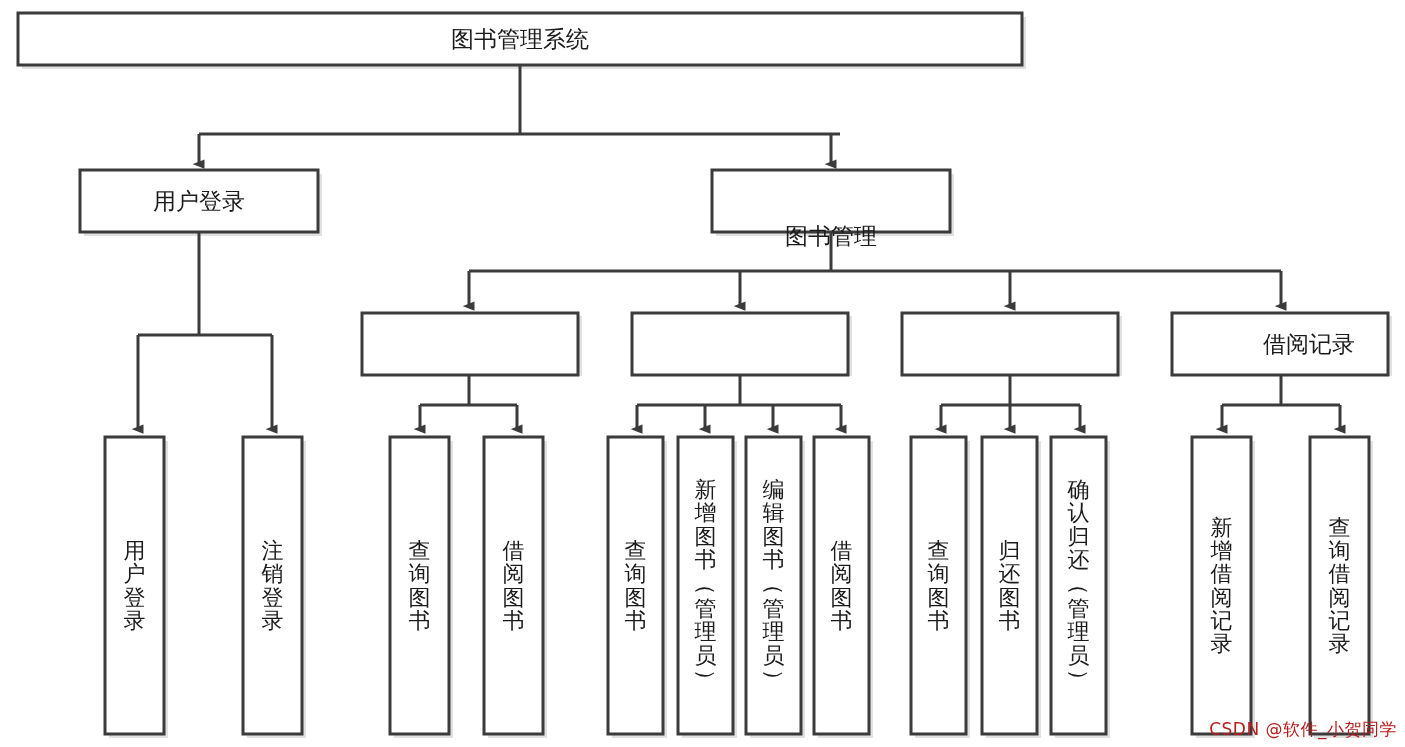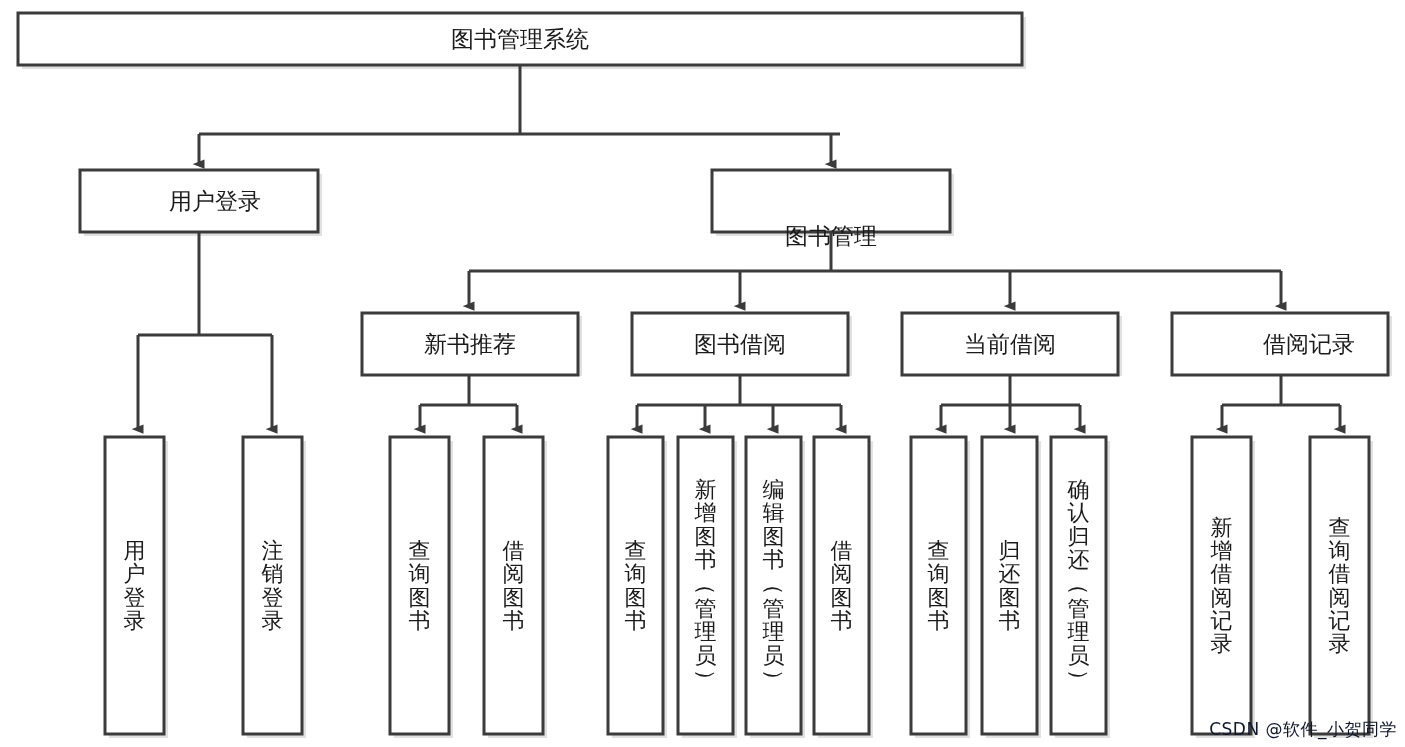--- a/index.html
+++ b/index.html
@@ -24,21 +24,21 @@
   }
   .vlabel span{display:block;}
   .hlabel{
     position:absolute;display:flex;align-items:center;justify-content:center;
     font-size:23px;color:#1b1b1b;
     font-family:"DejaVu Sans","Liberation Sans",sans-serif;
     pointer-events:none;white-space:nowrap;
   }
   #watermark{
     position:absolute;right:8px;bottom:6px;
-    font-size:17px;color:#0f172a;letter-spacing:.5px;
+    font-size:17px;color:#b91c1c;letter-spacing:.5px;
     font-family:"DejaVu Sans","Liberation Sans",sans-serif;
     user-select:none;pointer-events:none;
   }
 </style>
 </head>
 <body>
 
 <div id="diagram-root">
 
   <svg id="tree" viewBox="0 0 1405 747">
@@ -139,26 +139,23 @@
     <rect class="node-box" x="911" y="437" width="55" height="297"></rect>
     <rect class="node-box" x="982" y="437" width="55" height="297"></rect>
     <rect class="node-box" x="1051" y="437" width="55" height="297"></rect>
 
     <rect class="node-box" x="1192" y="437" width="59" height="297"></rect>
     <rect class="node-box" x="1310" y="437" width="59" height="297"></rect>
   </svg>
 
   <div class="hlabel" style="left:18px;top:13px;width:1004px;height:52px;border-radius:14px;">图书管理系统</div>
 
-  <div class="hlabel" style="left:96px;top:170px;width:238px;height:62px;">用户登录</div>
+  <div class="hlabel" style="left:80px;top:170px;width:238px;height:62px;">用户登录</div>
   <div class="hlabel" style="left:712px;top:170px;width:238px;height:62px;margin-top:35px;">图书管理</div>
 
-  <div class="hlabel" style="left:362px;top:313px;width:216px;height:62px;">新书推荐</div>
-  <div class="hlabel" style="left:632px;top:313px;width:216px;height:62px;">图书借阅</div>
-  <div class="hlabel" style="left:902px;top:313px;width:216px;height:62px;">当前借阅</div>
   <div class="hlabel" style="left:1172px;top:313px;width:216px;height:62px;padding-left:29px;">借阅记录</div>
 
   <div class="vlabel" style="left:105px;top:437px;width:59px;height:297px;"><span>用</span><span>户</span><span>登</span><span>录</span></div>
   <div class="vlabel" style="left:243px;top:437px;width:59px;height:297px;"><span>注</span><span>销</span><span>登</span><span>录</span></div>
 
   <div class="vlabel" style="left:390px;top:437px;width:59px;height:297px;"><span>查</span><span>询</span><span>图</span><span>书</span></div>
   <div class="vlabel" style="left:484px;top:437px;width:59px;height:297px;"><span>借</span><span>阅</span><span>图</span><span>书</span></div>
 
   <div class="vlabel" style="left:608px;top:437px;width:55px;height:297px;"><span>查</span><span>询</span><span>图</span><span>书</span></div>
   <div class="vlabel" style="left:678px;top:437px;width:55px;height:297px;"><span>新</span><span>增</span><span>图</span><span>书</span><span style="transform: rotate(90deg); display: block; line-height: 1; margin: 2px 0px;">（</span><span>管</span><span>理</span><span>员</span><span style="transform: rotate(90deg); display: block; line-height: 1; margin: 2px 0px;">）</span></div>

